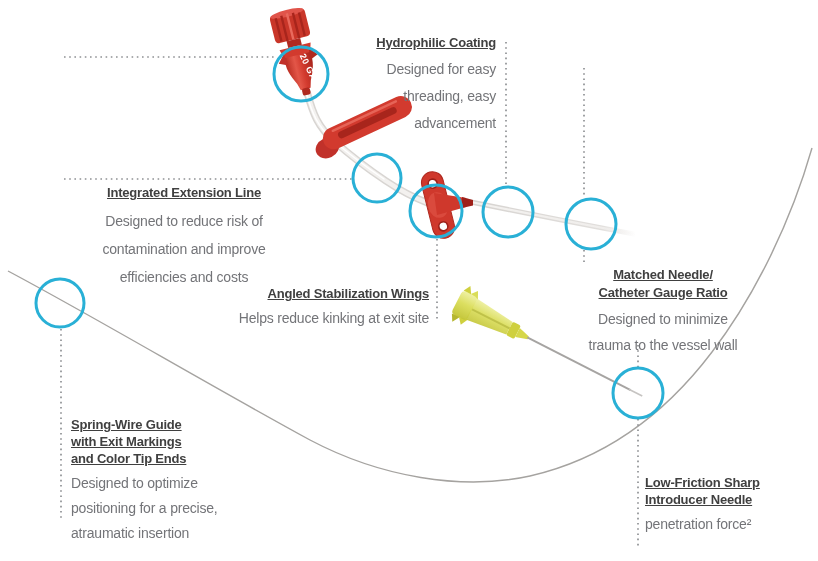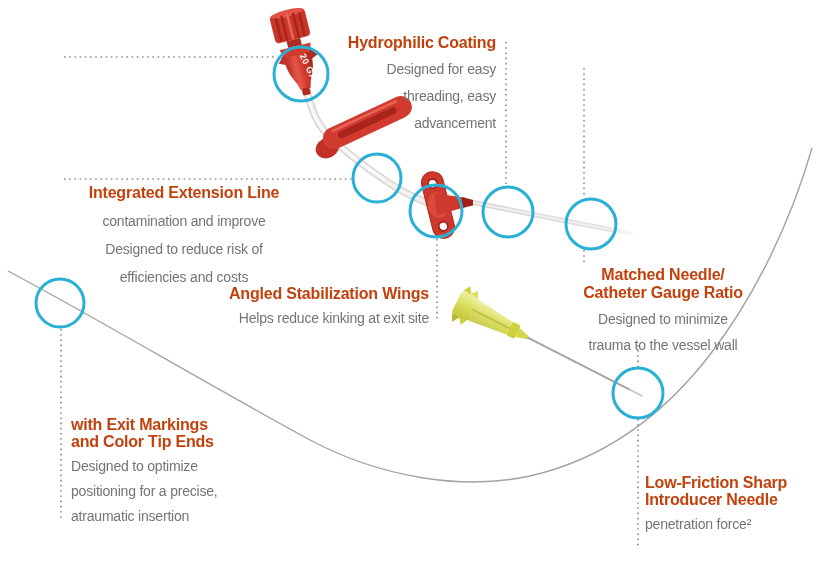--- a/index.html
+++ b/index.html
@@ -2,21 +2,21 @@
 <html><head>
 <meta charset="utf-8">
 <style>
   html,body{margin:0;padding:0;background:#ffffff;}
   #stage{
     position:relative;width:818px;height:561px;overflow:hidden;background:#ffffff;
     font-family:"Liberation Sans","DejaVu Sans",sans-serif;
   }
   #diagram{position:absolute;left:0;top:0;}
   .callout{position:absolute;letter-spacing:-0.2px;}
-  .callout .t{font-weight:700;color:#c2410c;font-size:16px;}
+  .callout .t{font-weight:700;color:#404040;font-size:13px;text-decoration:underline;}
   .callout .b{font-weight:400;color:#737478;font-size:14px;margin-top:8px;}
   .r{text-align:right;}
   
   #co-red{left:64px;top:60px;width:240px;}           #co-red div{line-height:20px;}
   #co-hydro{right:322px;top:33px;width:200px;}       #co-hydro div{line-height:19px;}
   #co-poly{left:594px;top:65px;width:220px;}         #co-poly div{line-height:18px;}
   #co-ext{left:64px;top:183px;width:240px;text-align:center;}          #co-ext div{line-height:20px;}
   #co-wings{right:389px;top:285px;width:240px;}      #co-wings div{line-height:17px;}
   #co-match{left:563px;top:266px;width:200px;text-align:center;}       #co-match div{line-height:18px;}
   #co-spring{left:71px;top:416px;width:200px;}       #co-spring div{line-height:17px;}
@@ -141,38 +141,39 @@
   <div class="callout r" id="co-hydro">
     <div class="t">Hydrophilic Coating</div>
     <div class="b">Designed for easy</div>
     <div class="b">threading, easy</div>
     <div class="b">advancement</div>
   </div>
 
 
   <div class="callout" id="co-ext">
     <div class="t">Integrated Extension Line</div>
+    <div class="b">Designed to reduce risk of</div>
     <div class="b">contamination and improve</div>
-    <div class="b">Designed to reduce risk of</div>
     <div class="b">efficiencies and costs</div>
   </div>
 
   <div class="callout r" id="co-wings">
     <div class="t">Angled Stabilization Wings</div>
     <div class="b">Helps reduce kinking at exit site</div>
   </div>
 
   <div class="callout" id="co-match">
     <div class="t">Matched Needle/</div>
     <div class="t">Catheter Gauge Ratio</div>
     <div class="b">Designed to minimize</div>
     <div class="b">trauma to the vessel wall</div>
   </div>
 
   <div class="callout" id="co-spring">
+    <div class="t">Spring-Wire Guide</div>
     <div class="t">with Exit Markings</div>
     <div class="t">and Color Tip Ends</div>
     <div class="b">Designed to optimize</div>
     <div class="b">positioning for a precise,</div>
     <div class="b">atraumatic insertion</div>
   </div>
 
   <div class="callout" id="co-low">
     <div class="t">Low-Friction Sharp</div>
     <div class="t">Introducer Needle</div>

